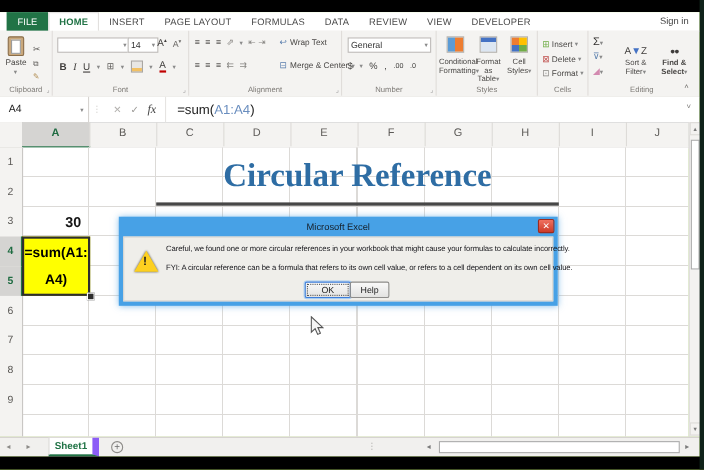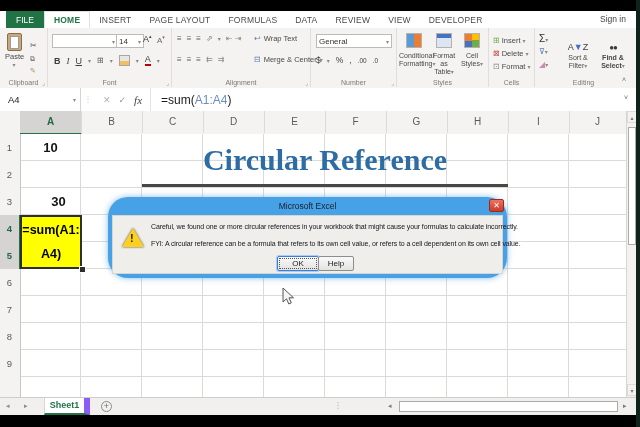--- a/index.html
+++ b/index.html
@@ -54,21 +54,21 @@
   .cellval{position:absolute;width:61px;height:27px;line-height:27px;text-align:center;font-weight:bold;font-size:13px;color:#141414;}
   .a4cell{position:absolute;left:20px;top:215px;width:62px;height:54px;background:#ffff00;border:2px solid #2e2e2e;box-sizing:border-box;
           font-weight:bold;font-size:12.5px;color:#000;text-align:center;line-height:24px;padding-top:1px;}
   .fillhandle{position:absolute;left:79px;top:266px;width:5px;height:5px;background:#2e2e2e;border:1px solid #fff;}
   .heading{position:absolute;left:142px;top:138px;width:366px;height:44px;line-height:44px;text-align:center;
            font-family:"Liberation Serif",serif;font-weight:bold;font-size:30px;color:#2e6da4;}
   .heading-rule{position:absolute;left:142px;top:184px;width:366px;height:3px;background:#474747;}
 
   
   .dialog{left:108px;top:197px;width:399px;background:#47a1e6;padding:0 4px 4px 4px;box-sizing:border-box;
-          box-shadow:0 0 6px rgba(70,155,225,.65);border-radius:20px;}
+          box-shadow:0 0 6px rgba(70,155,225,.65);}
   .dlg-title{height:18px;line-height:18px;text-align:center;font-size:8.5px;color:#16202a;position:relative;}
   .dlg-close{position:absolute;right:-1px;top:2px;width:15px;height:13px;background:linear-gradient(#ef7160,#cd3a28);
              border:1px solid #9d2a1e;border-radius:2px;color:#fff;font-size:8px;line-height:12px;text-align:center;box-sizing:border-box;}
   .dlg-body{position:relative;background:#efeeea;height:59px;border:1px solid #d7d5d0;box-sizing:border-box;}
   .warn{position:absolute;left:9px;top:12px;width:0;height:0;border-left:11px solid transparent;border-right:11px solid transparent;
         border-bottom:19px solid #fdd020;filter:drop-shadow(0 0 1px #444);}
   .warn-mark{position:absolute;left:17px;top:16px;font-size:11px;font-weight:bold;color:#1c1c1c;}
   .dlg-line{position:absolute;left:38px;white-space:nowrap;font-size:7px;letter-spacing:-.1px;color:#15151a;}
   .dlg-btn{position:absolute;top:40px;height:15px;background:linear-gradient(#f9f9f9,#e3e3e1);border:1px solid #8e8d8b;
            border-radius:2px;font-size:8px;color:#222;text-align:center;line-height:13px;box-sizing:border-box;}
@@ -292,22 +292,21 @@
     <div class="rh" style="top:27px;height:27px;line-height:27px;">2</div>
     <div class="rh" style="top:54px;height:27px;line-height:27px;">3</div>
     <div class="rh sel" style="top:81px;height:27px;line-height:27px;">4</div>
     <div class="rh sel" style="top:108px;height:27px;line-height:27px;">5</div>
     <div class="rh" style="top:135px;height:27px;line-height:27px;">6</div>
     <div class="rh" style="top:162px;height:27px;line-height:27px;">7</div>
     <div class="rh" style="top:189px;height:27px;line-height:27px;">8</div>
     <div class="rh" style="top:216px;height:27px;line-height:27px;">9</div>
   </div>
 
-  <div class="abs cellval" style="left:20px;top:134px;">10</div>
-  <div class="abs cellval" style="left:28px;top:188px;">30</div>
+  <div class="abs cellval" style="left:36px;top:188px;">30</div>
 
   <div class="abs heading">Circular Reference</div>
   <div class="abs heading-rule"></div>
 
   <div class="a4cell">
     <span>=sum(A1:</span><br><span>A4)</span>
   </div>
   <div class="abs fillhandle"></div>
 
   <div class="abs vscroll">

